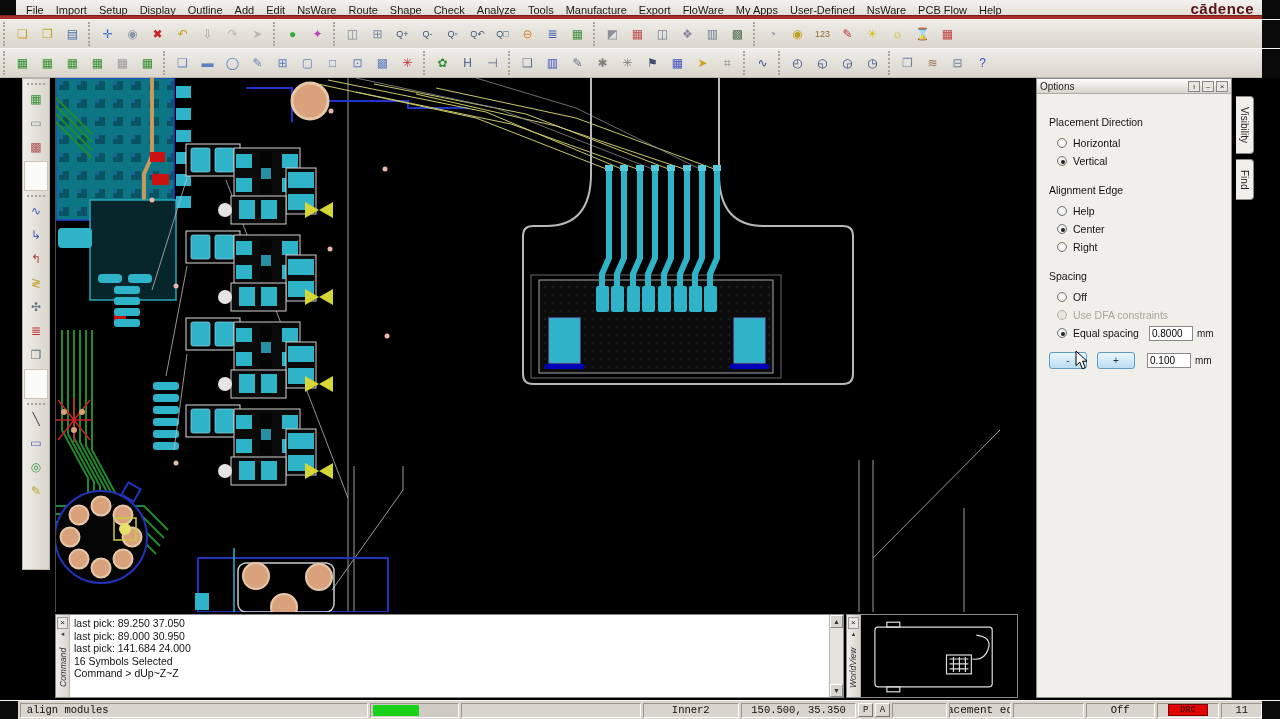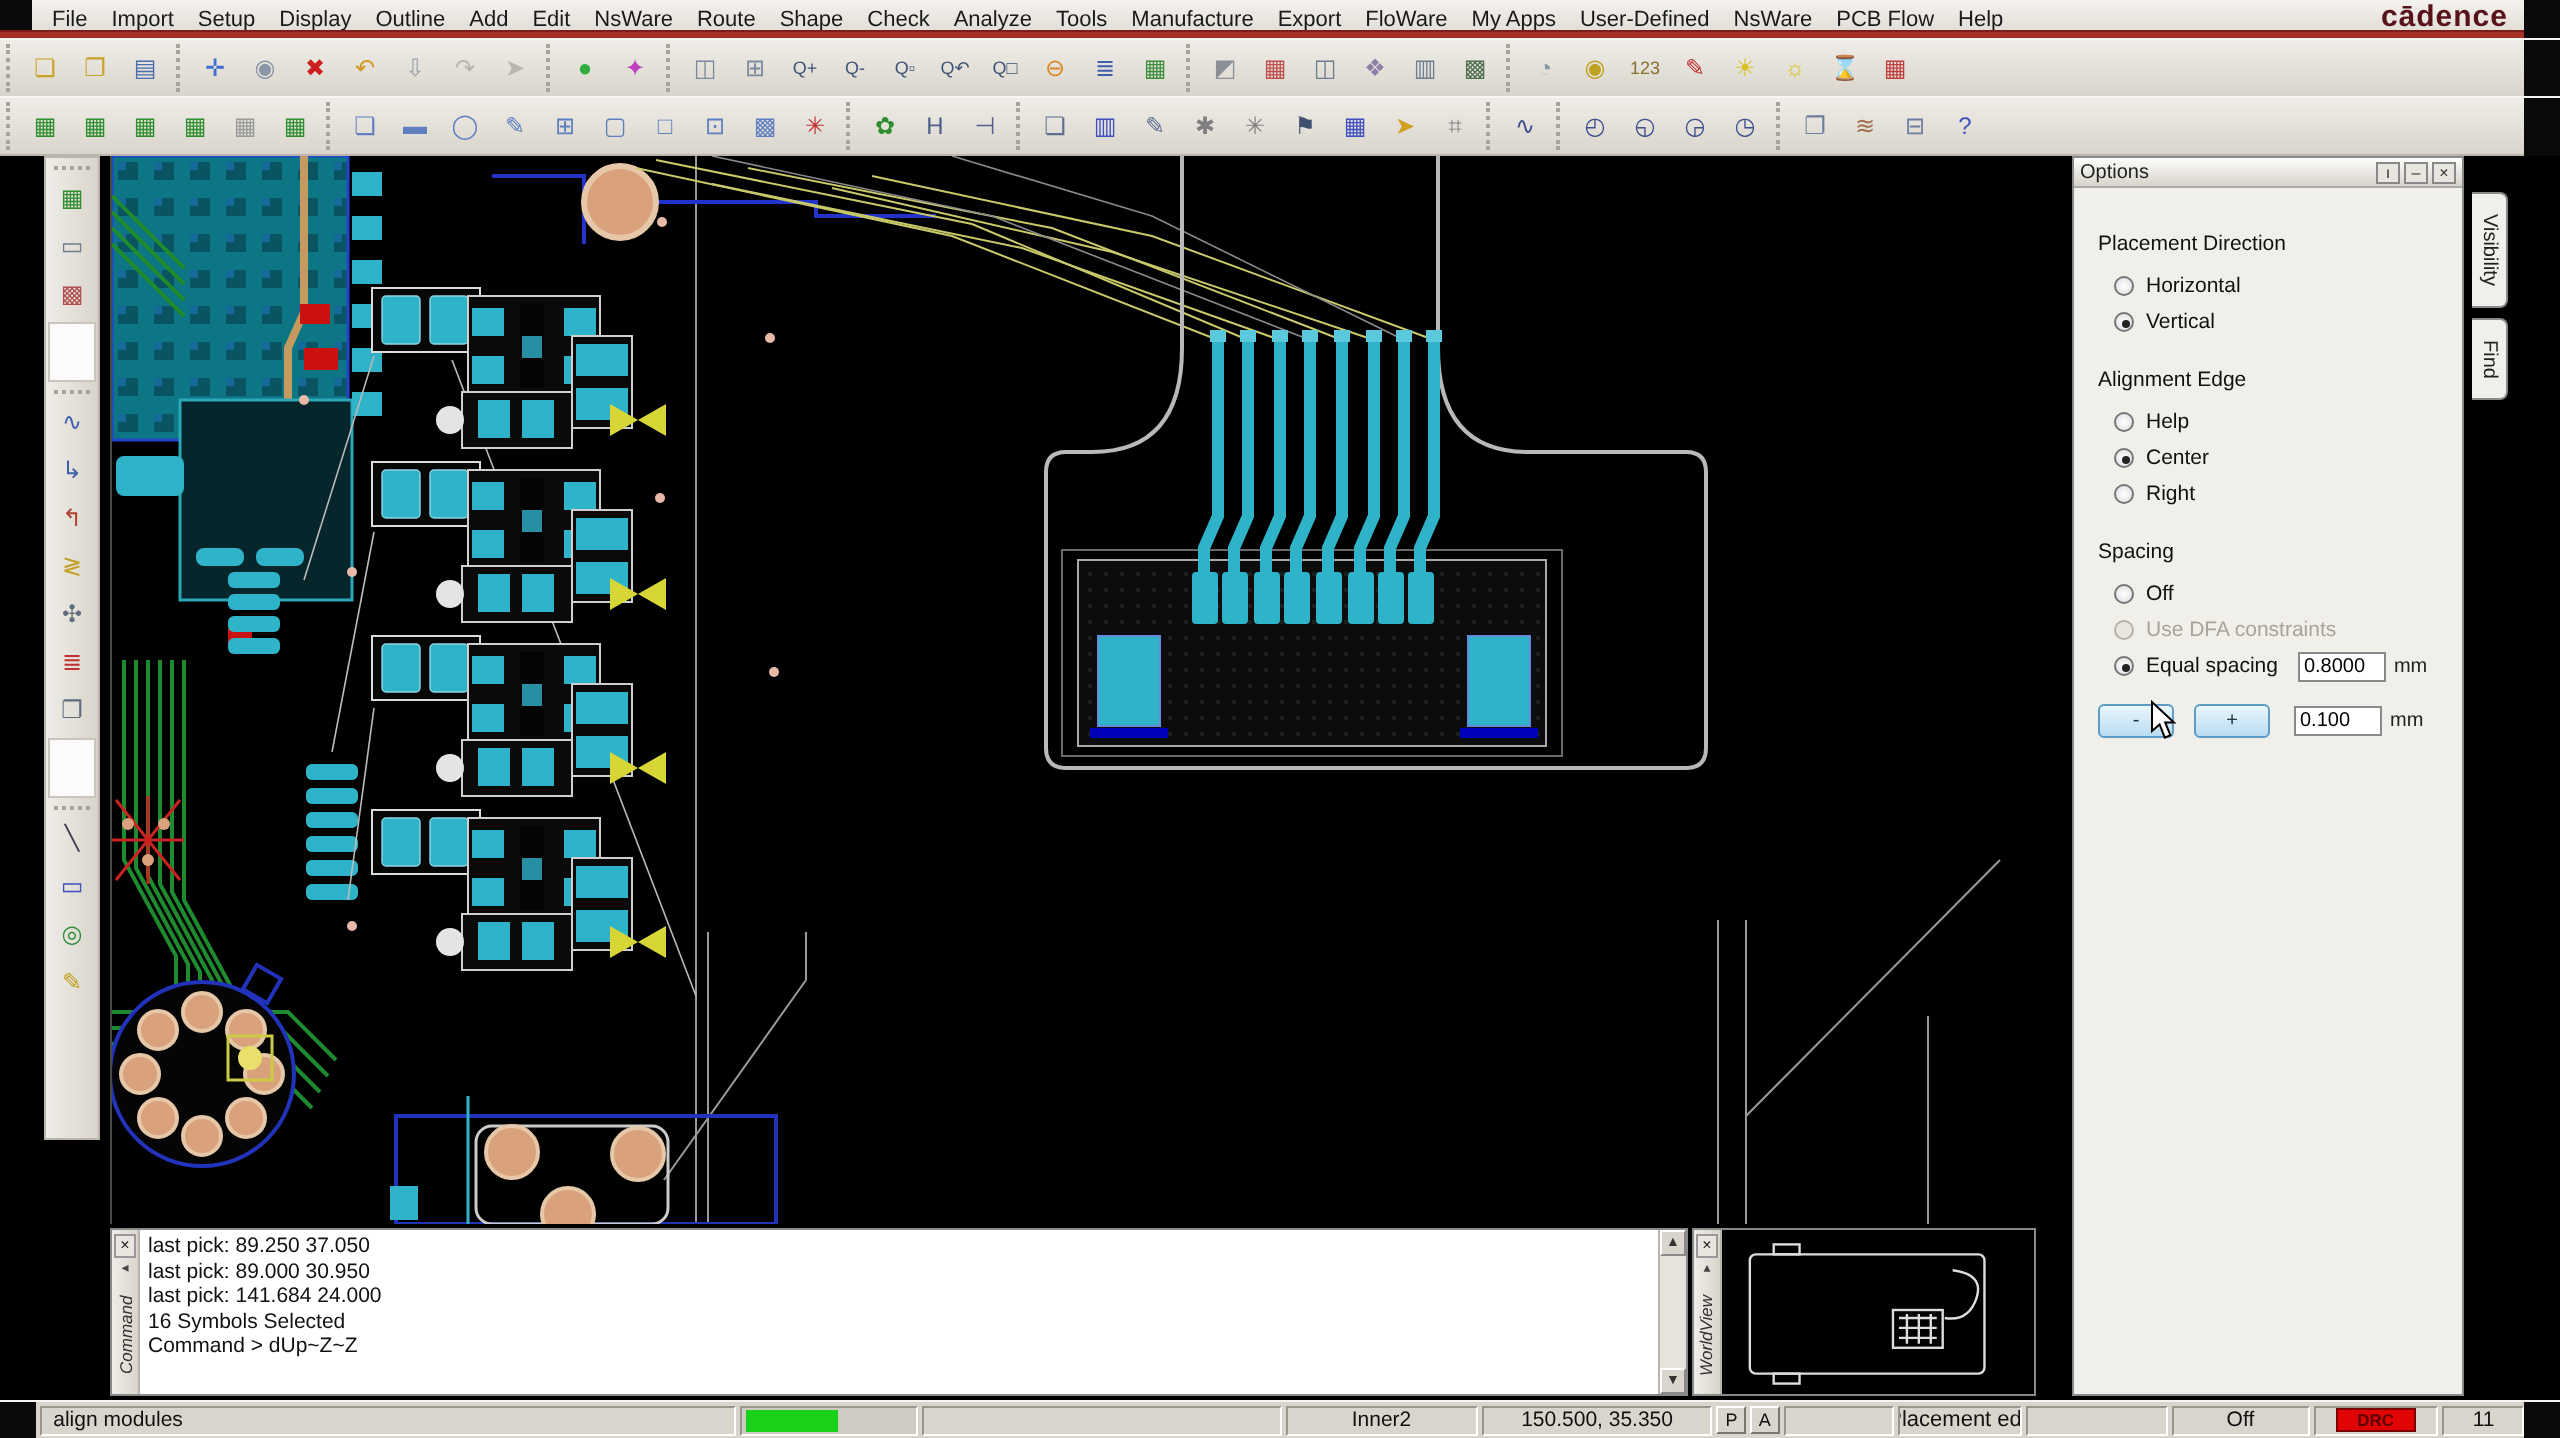--- a/index.html
+++ b/index.html
@@ -82,21 +82,21 @@
   #console-scroll { width:14px; border-left:1px solid #b9b5ac; background:#e6e3dc;
     display:flex; flex-direction:column; justify-content:space-between; }
   .scr-btn { height:13px; background:#d9d5cc; border:1px solid #fff; border-right-color:#8a8a8a;
     border-bottom-color:#8a8a8a; font-size:7px; text-align:center; line-height:11px; color:#333; }
   
   #worldview { position:absolute; left:846px; top:614px; width:172px; height:84px;
     border:1px solid #8a8a8a; display:flex; background:#000; }
   
   #statusbar { position:absolute; left:0; top:700px; width:1280px; height:19px;
     background:#d9d5cc; border-top:1px solid #f5f4f1; display:flex; align-items:center;
-    font-size:10.5px; color:#111; }
+    font-size:10.5px; color:#111;font-family:Liberation Mono, monospace; }
   .st-cell { height:15px; border-left:1px solid #9a968c; border-top:1px solid #9a968c;
     border-right:1px solid #fff; border-bottom:1px solid #fff;
     display:flex; align-items:center; justify-content:center; white-space:nowrap;
     overflow:hidden; margin-left:2px; }
   .st-black { width:18px; height:19px; background:#0a0a0a; border:none; margin:0; }
   #st-cmd { width:356px; justify-content:flex-start; padding-left:6px; }
   #st-prog { width:90px; justify-content:flex-start; background:#cfcbc2; }
   #st-prog .fill { height:11px; background:#19d119; width:46px; margin-left:2px; }
   .st-minibtn { width:15px; height:14px; background:#d9d5cc; border:1px solid #fff;
     border-right-color:#7a766e; border-bottom-color:#7a766e; font-size:9px; text-align:center;

